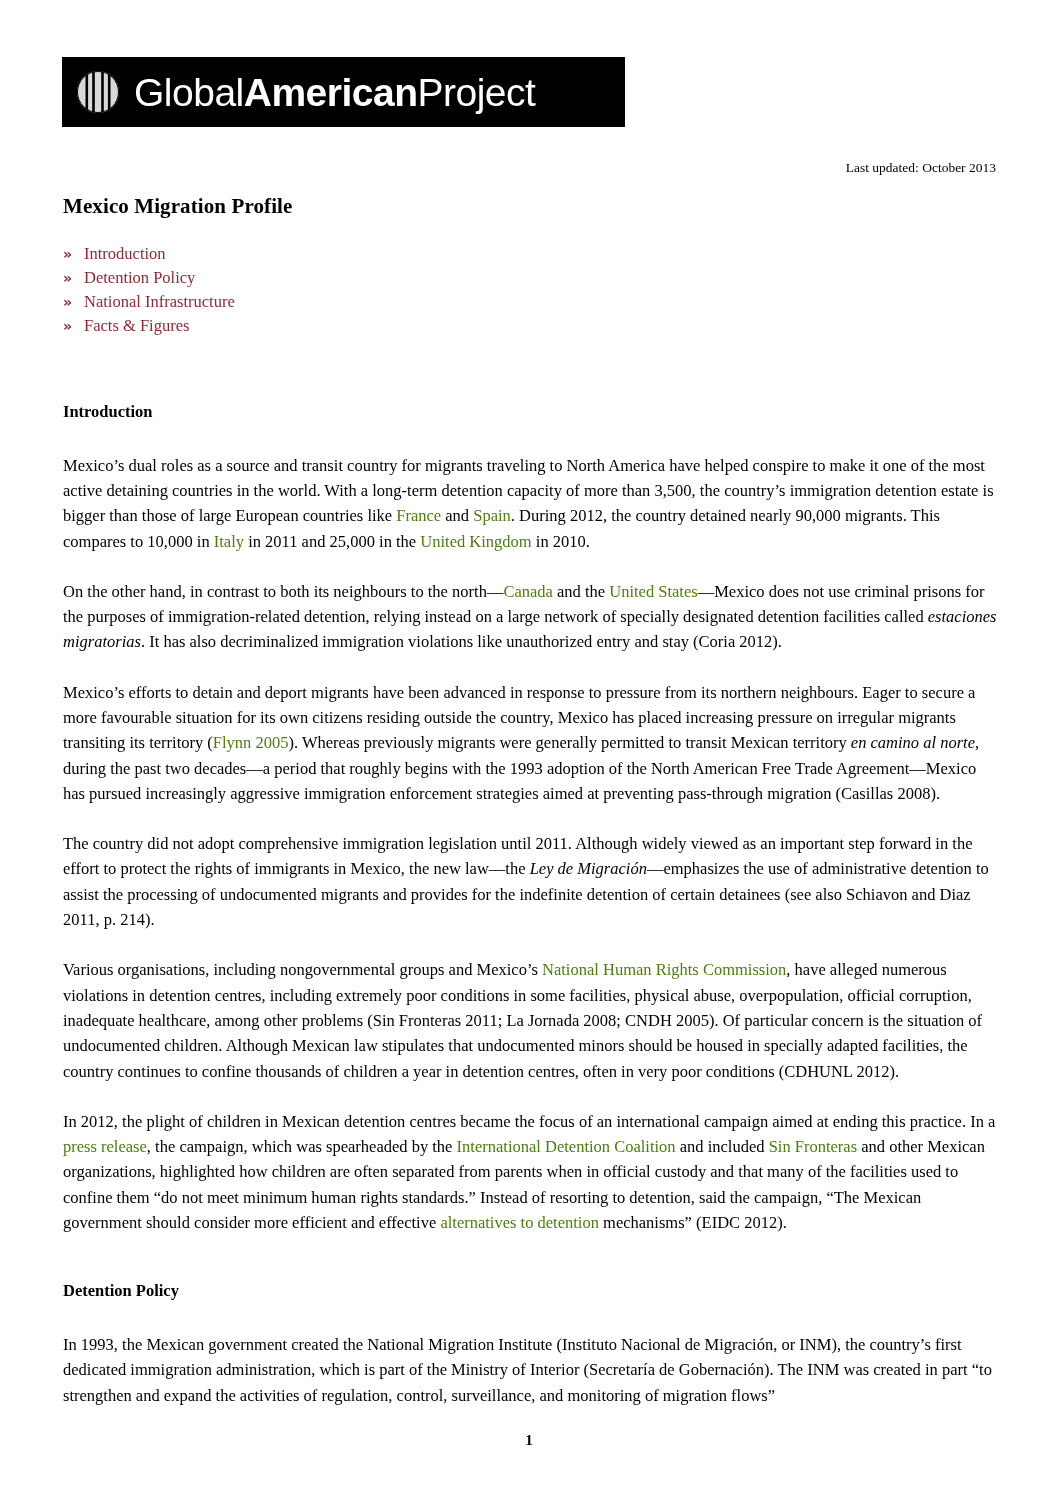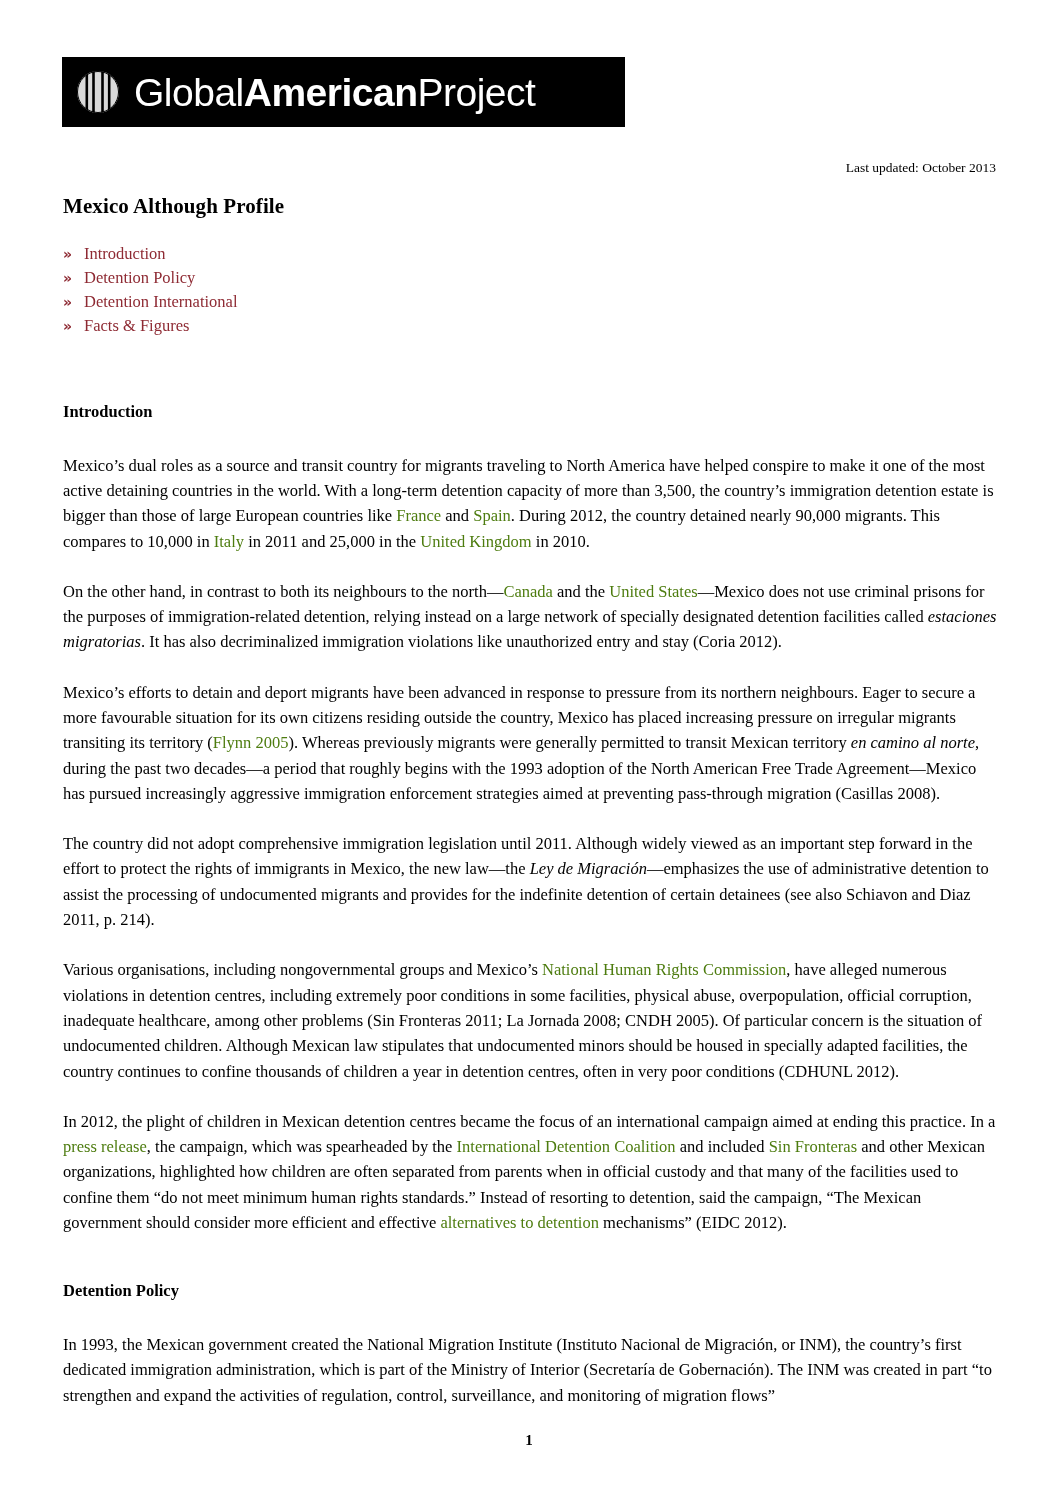--- a/index.html
+++ b/index.html
@@ -166,34 +166,34 @@
         <rect x="25.2" y="0" width="2.6" height="44"></rect>
         <rect x="31.9" y="0" width="2.6" height="44"></rect>
       </g>
       <circle cx="22" cy="22" r="20.5" fill="none" stroke="#000000" stroke-width="1"></circle>
     </svg>
     <div class="logo-wordmark"><span class="lw-light">Global</span><span class="lw-bold">American</span><span class="lw-light">Project</span></div>
   </div>
 
   <div class="last-updated">Last updated: October 2013</div>
 
-  <h1 class="doc-title">Mexico Although Profile</h1>
+  <h1 class="doc-title">Mexico Migration Profile</h1>
 
   <nav class="toc">
     <a class="toc-item" href="#">
       <span class="toc-bullet">»</span>
       <span class="toc-label">Introduction</span>
     </a>
     <a class="toc-item" href="#">
       <span class="toc-bullet">»</span>
       <span class="toc-label">Detention Policy</span>
     </a>
     <a class="toc-item" href="#">
       <span class="toc-bullet">»</span>
-      <span class="toc-label">Detention International</span>
+      <span class="toc-label">National Infrastructure</span>
     </a>
     <a class="toc-item" href="#">
       <span class="toc-bullet">»</span>
       <span class="toc-label">Facts &amp; Figures</span>
     </a>
   </nav>
 
   <main class="content">
 
     <section>

